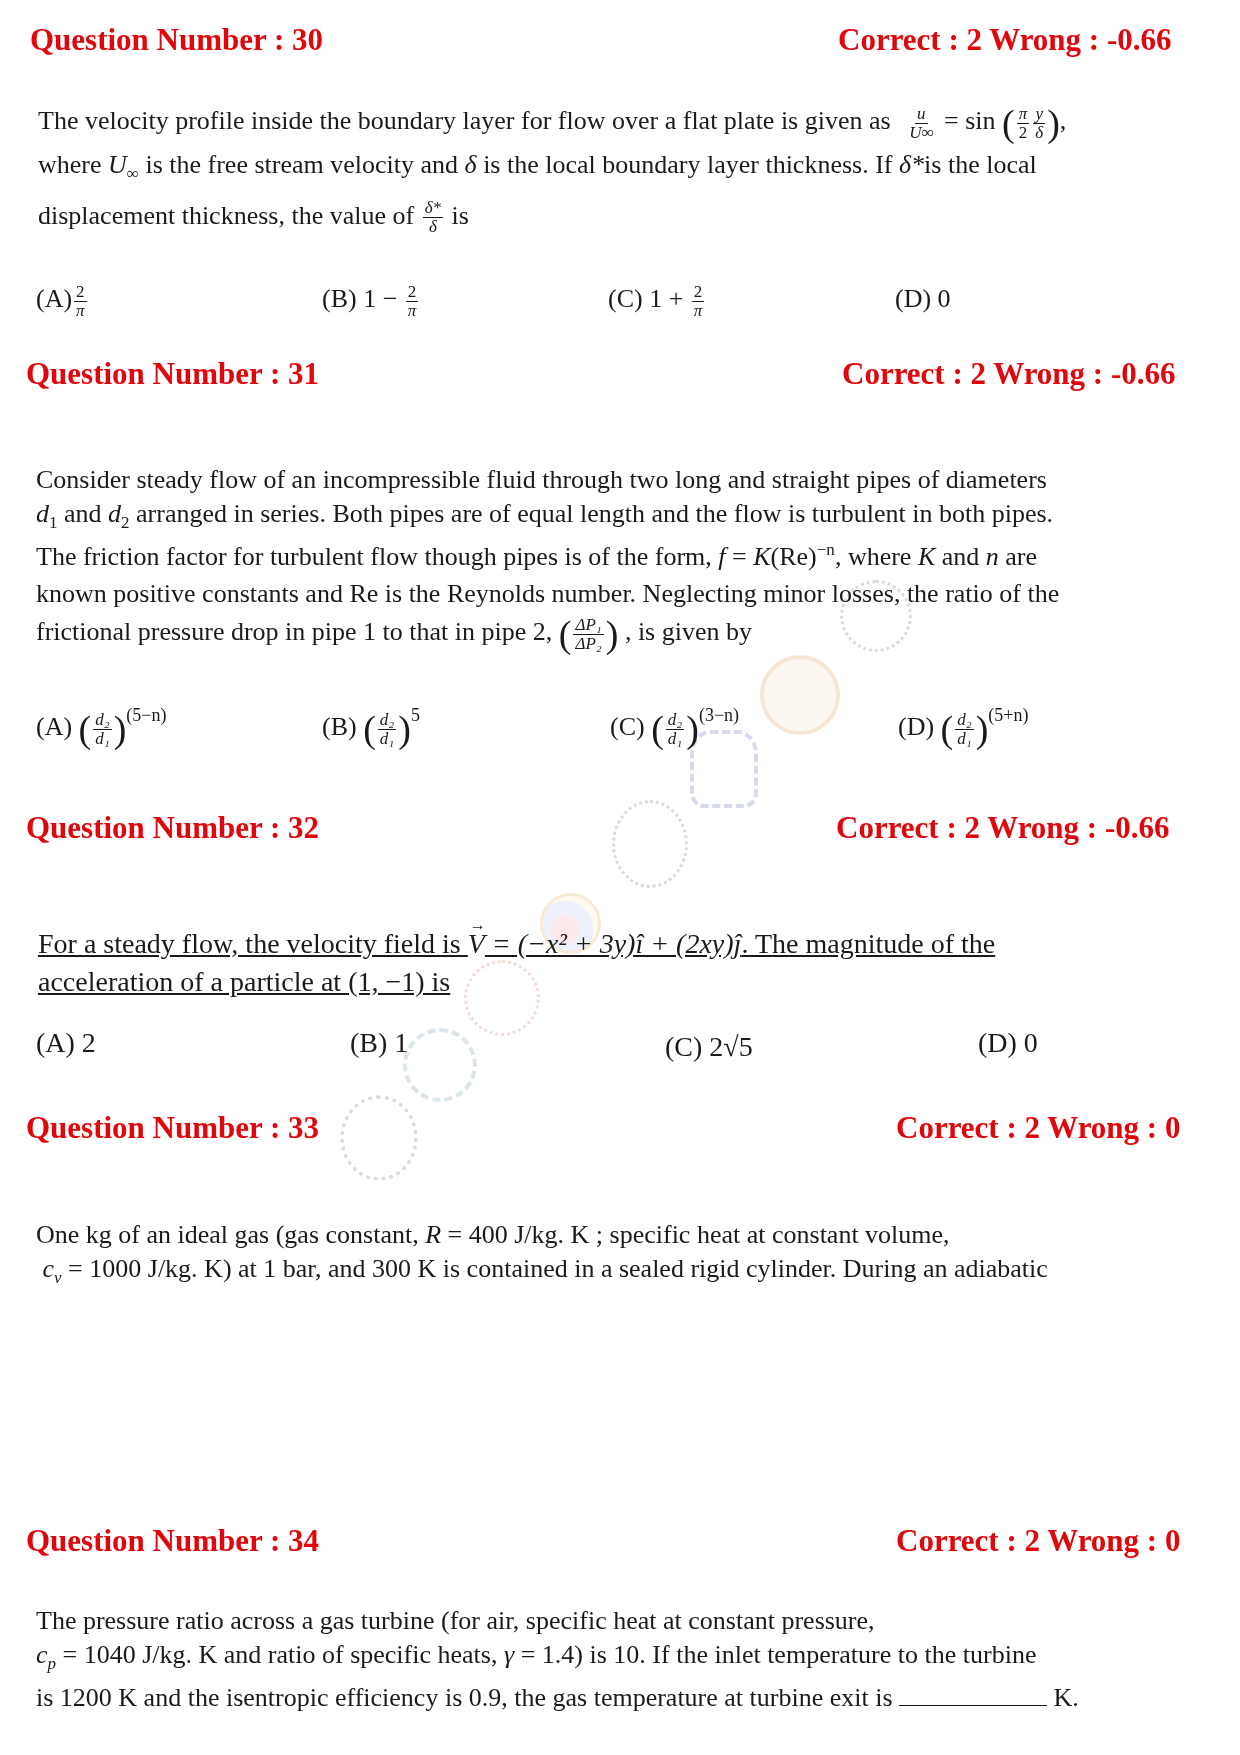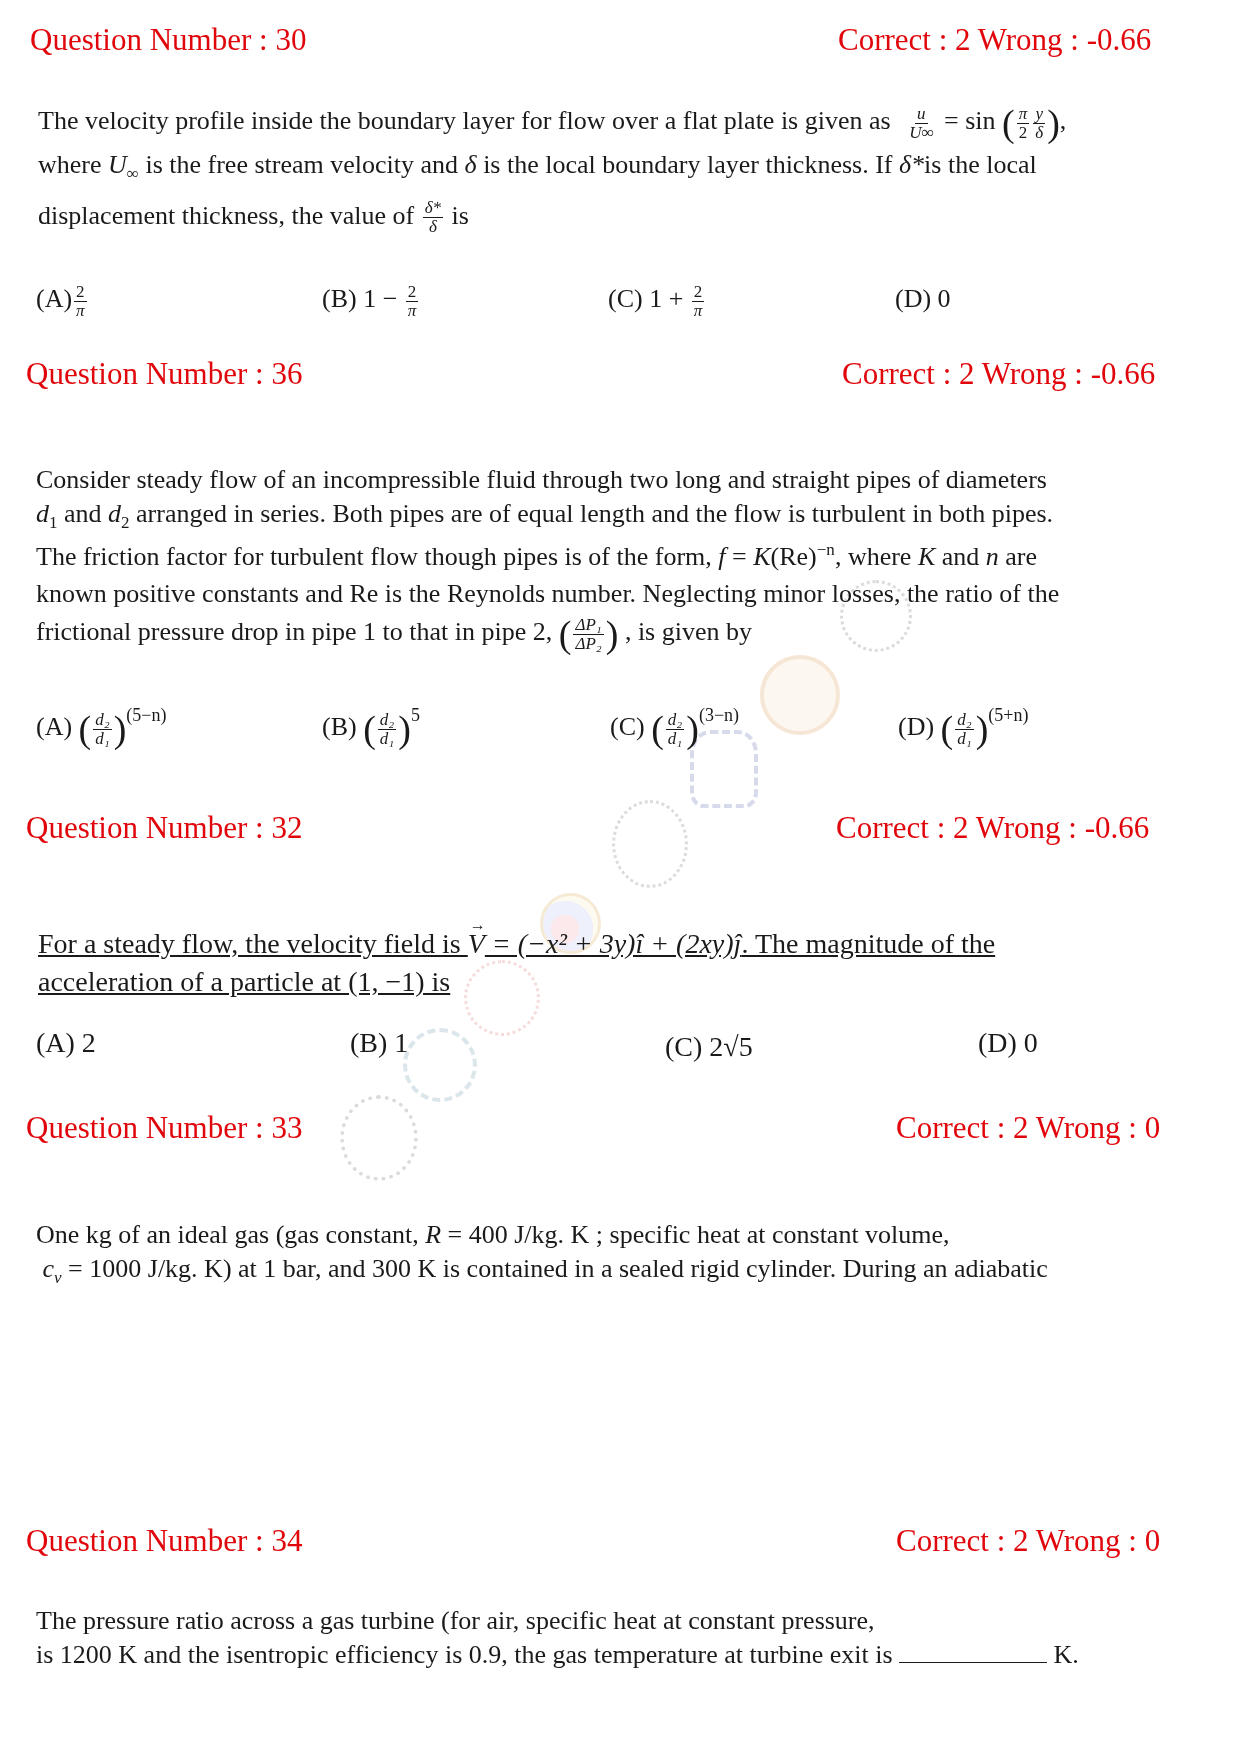--- a/index.html
+++ b/index.html
@@ -3,21 +3,21 @@
 <meta charset="utf-8">
 <style>
   html, body { margin: 0; padding: 0; background: #ffffff; }
   body {
     width: 1240px; height: 1755px; position: relative; overflow: hidden;
     font-family: "Liberation Serif", "DejaVu Serif", serif;
     color: #1a1a1a;
   }
   .abs { position: absolute; }
   .qhead {
-    font-family: "Liberation Serif", serif; font-weight: normal;
+    font-family: "Liberation Serif", serif; font-weight: bold;
     color: #e0060b; font-size: 31px; line-height: 36px; white-space: nowrap;
   }
   .para {
     font-size: 26px; line-height: 34px; width: 1180px; white-space: normal;
   }
   .para .ln { display: block; white-space: nowrap; }
   i.m { font-family: "Liberation Serif", serif; font-style: italic; }
   .opt { font-size: 26px; line-height: 34px; white-space: nowrap; }
   .frac {
     display: inline-flex; flex-direction: column; align-items: center;
@@ -83,21 +83,21 @@
         <i class="m den">π</i>
       </span></div>
   <div class="abs opt" style="left:608px;top:282px;"><span>(C)</span><span>  1 + </span><span class="frac">
         <span class="num">2</span>
         <i class="m den">π</i>
       </span></div>
   <div class="abs opt" style="left:895px;top:282px;"><span>(D)</span><span>  0</span></div>
 </section>
 
 <section>
-  <div class="abs qhead" style="left:26px;top:356px;">Question Number : 36</div>
+  <div class="abs qhead" style="left:26px;top:356px;">Question Number : 31</div>
   <div class="abs qhead" style="left:842px;top:356px;">Correct : 2  Wrong : -0.66</div>
 
   <div class="abs para" style="left:36px;top:463px;">
     <span class="ln">Consider steady flow of an incompressible fluid through two long and straight pipes of diameters</span>
     <span class="ln"><i class="m">d</i><sub>1</sub><span> and </span><i class="m">d</i><sub>2</sub><span> arranged in series. Both pipes are of equal length and the flow is turbulent in both pipes.</span></span>
     <span class="ln"><span>The friction factor for turbulent flow though pipes is of the form, </span><i class="m">f</i><span> = </span><i class="m">K</i><span>(Re)</span><sup class="ex" style="top:-10px;font-size:17px;">−n</sup><span>, where </span><i class="m">K</i><span> and </span><i class="m">n</i><span> are</span></span>
     <span class="ln">known positive constants and Re is the Reynolds number. Neglecting minor losses, the ratio of the</span>
     <span class="ln" style="margin-top:4px;"><span>frictional pressure drop in pipe 1 to that in pipe 2, </span><span class="paren">(</span><span class="frac">
           <i class="m num">ΔP₁</i>
           <i class="m den">ΔP₂</i>
@@ -146,15 +146,16 @@
     <span class="ln">&nbsp;<i class="m">c</i><sub><i class="m">v</i></sub><span> = 1000 J/kg. K) at 1 bar, and 300 K is contained in a sealed rigid cylinder. During an adiabatic</span></span>
   </div>
 </section>
 
 <section>
   <div class="abs qhead" style="left:26px;top:1523px;">Question Number : 34</div>
   <div class="abs qhead" style="left:896px;top:1523px;">Correct : 2  Wrong : 0</div>
 
   <div class="abs para" style="left:36px;top:1604px;">
     <span class="ln">The pressure ratio across a gas turbine (for air, specific heat at constant pressure,</span>
+    <span class="ln"><i class="m">c</i><sub><i class="m">p</i></sub><span> =  1040 J/kg. K and ratio of specific heats,  </span><i class="m">γ</i><span> = 1.4) is 10. If the inlet temperature to the turbine</span></span>
     <span class="ln"><span>is 1200 K and the isentropic efficiency is 0.9, the gas temperature at turbine exit is </span><span class="blank" style="width:148px;"></span><span> K.</span></span>
   </div>
 </section>
 
 </body></html>

